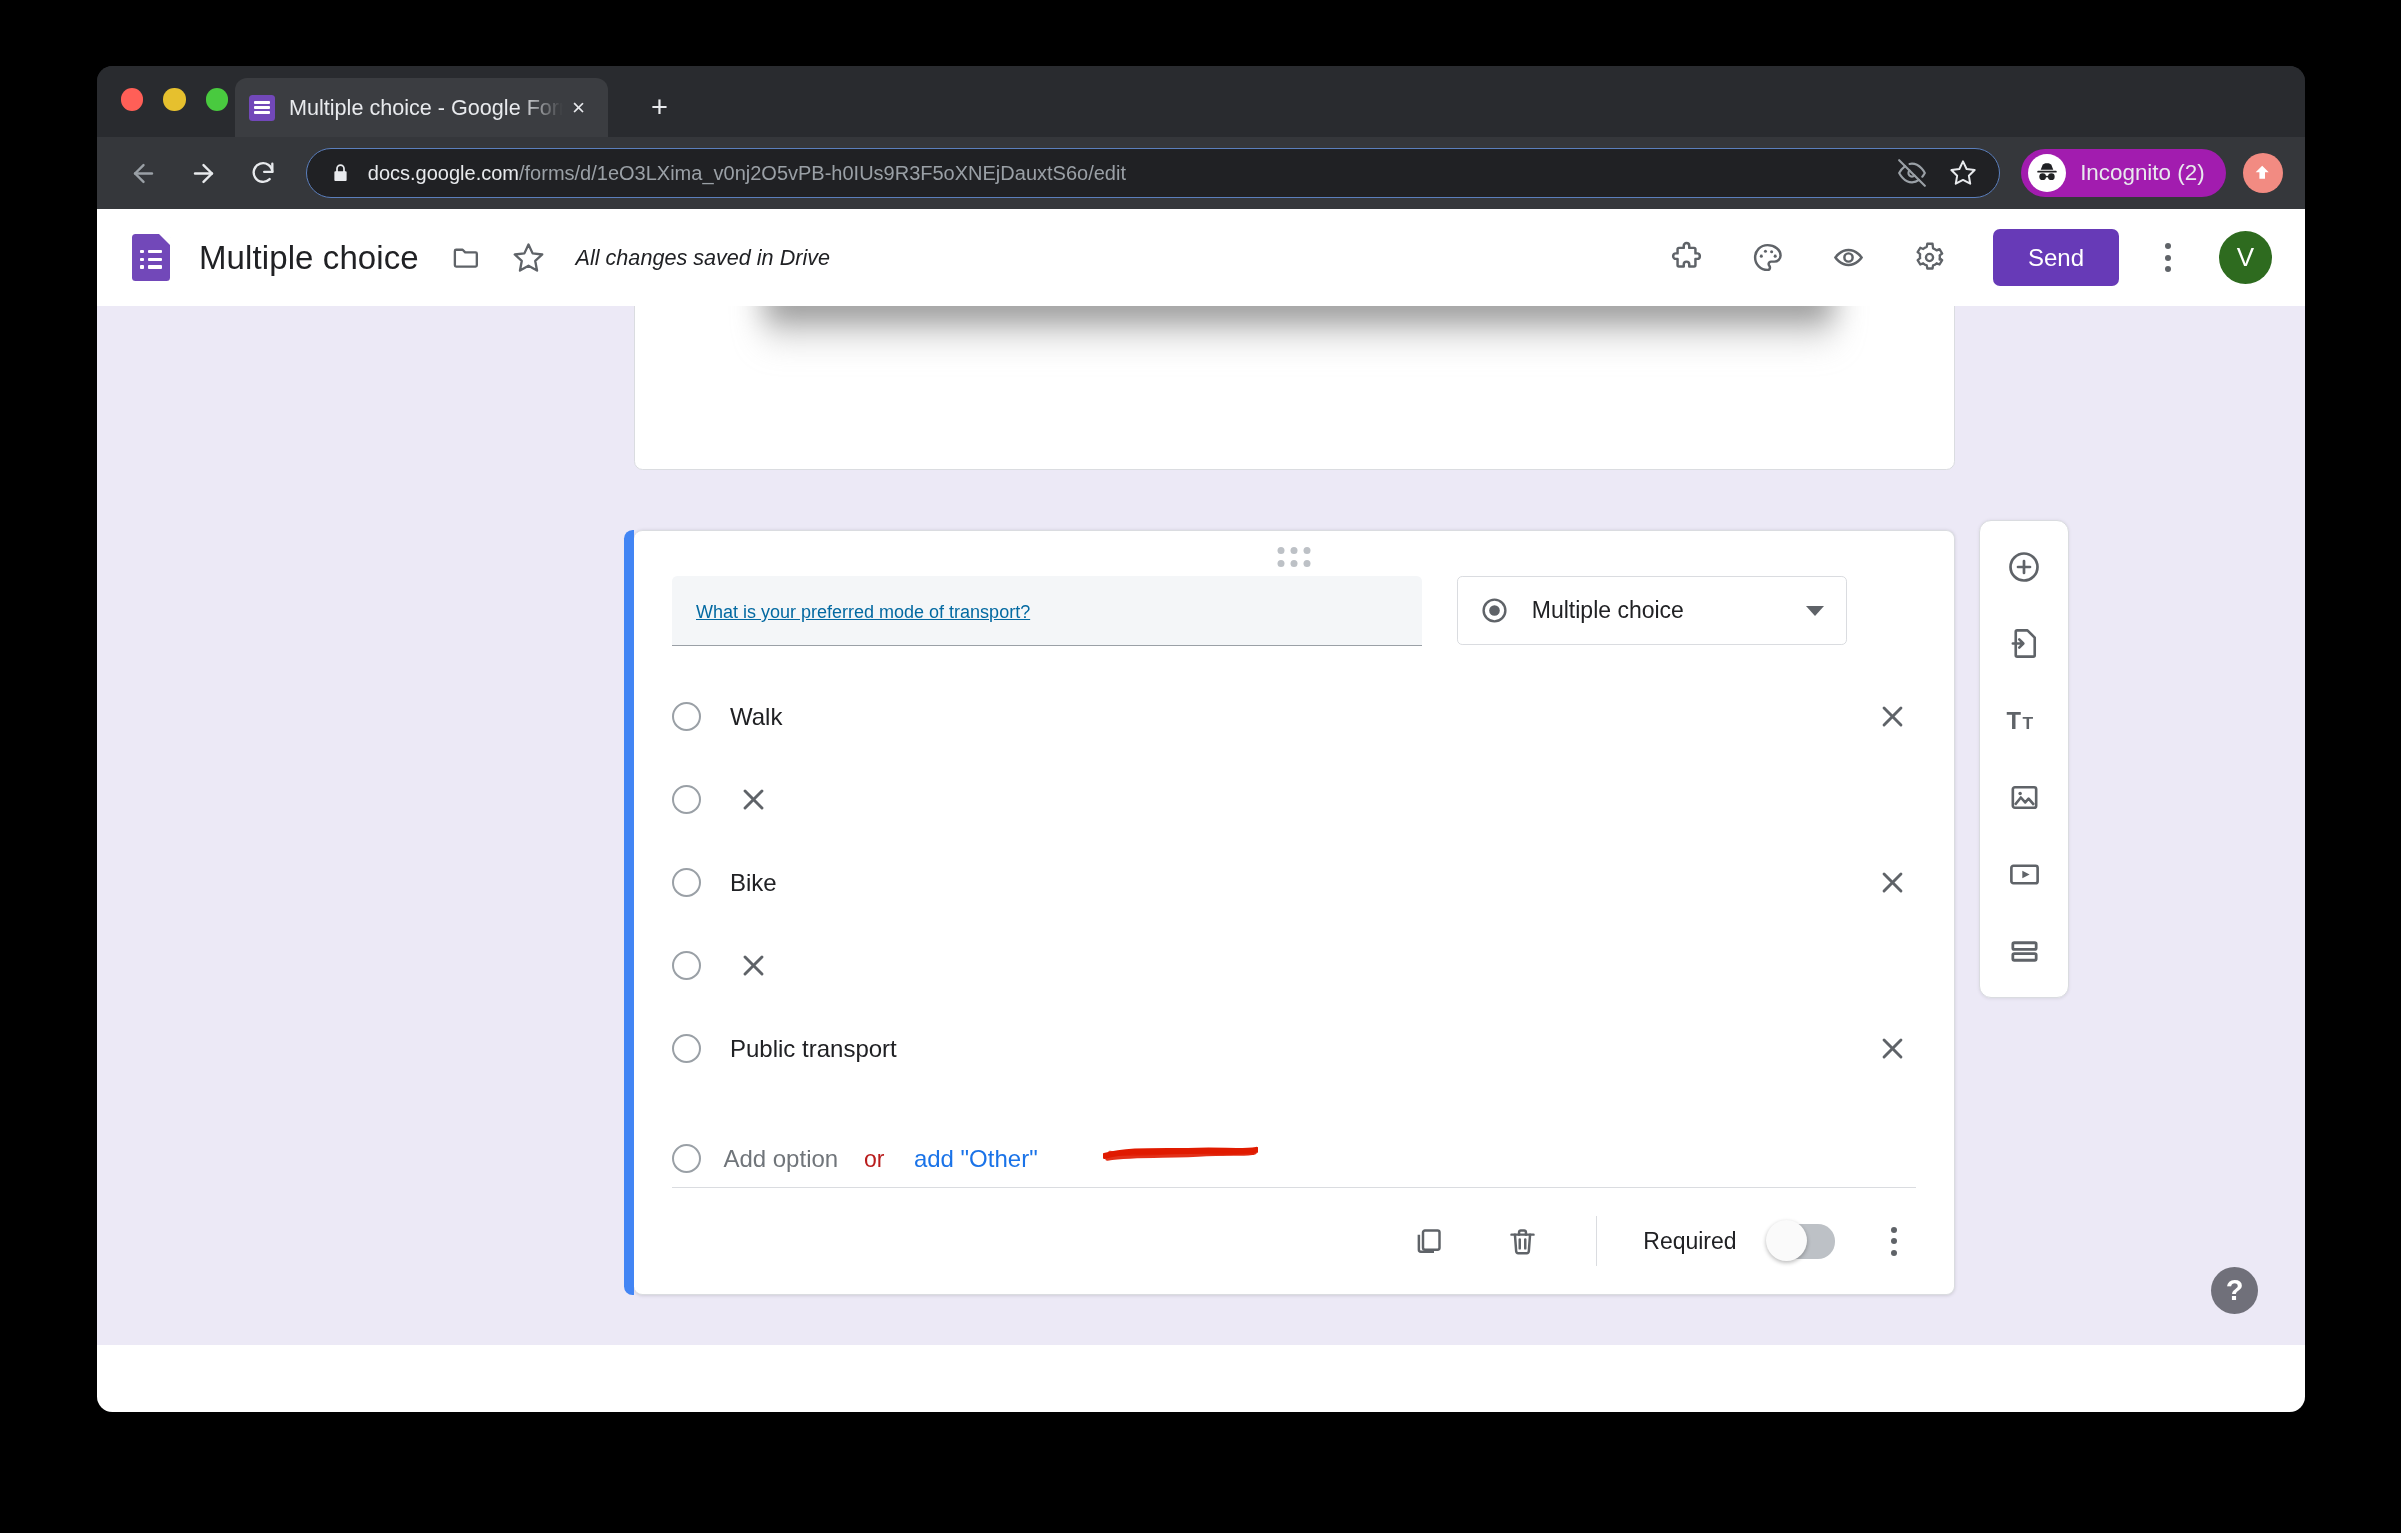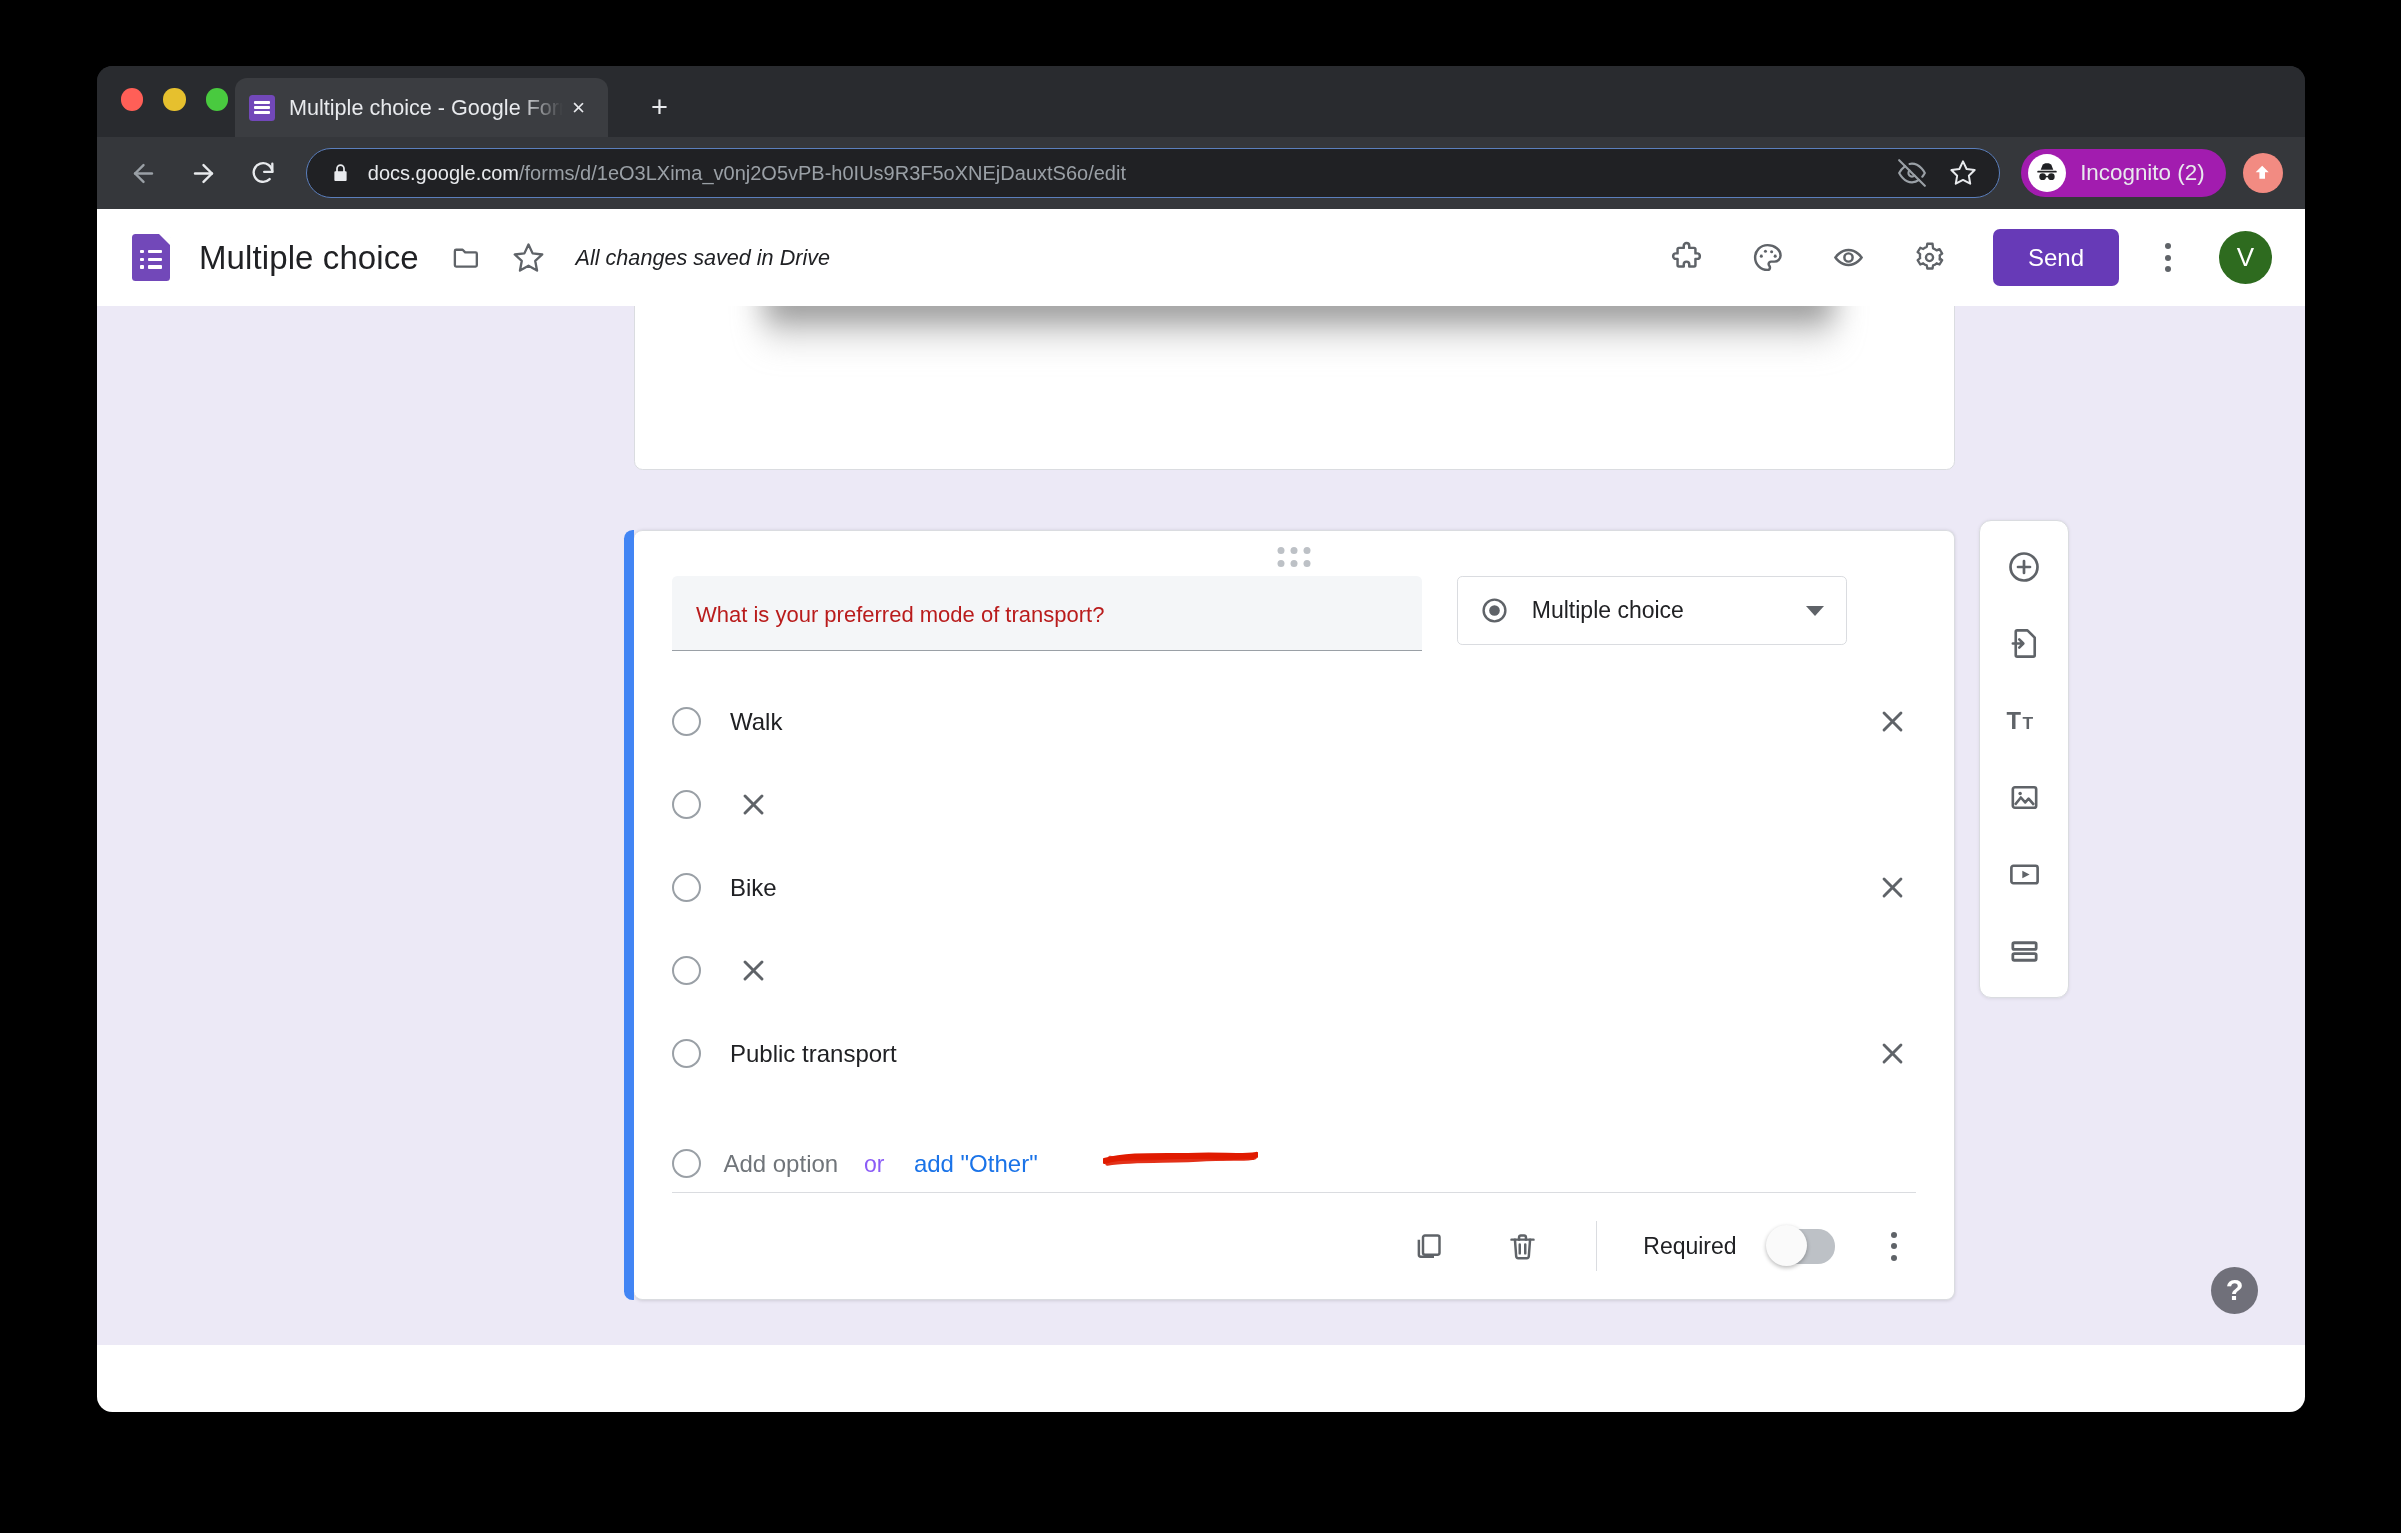--- a/index.html
+++ b/index.html
@@ -276,21 +276,21 @@
   }
   .drag-handle i { width: 7px; height: 7px; border-radius: 50%; background: #bdc1c6; display: block; }
 
   .q-top { display: flex; align-items: flex-start; padding: 45px 38px 0 38px; gap: 35px; }
   .q-title-wrap { flex: 1 1 auto; min-width: 0; max-width: 750px; }
   .q-title-field {
     background: #f4f6f8;
     border-radius: 5.2px 5.2px 0 0;
     border-bottom: 0.9px solid #9aa0a6;
     padding: 26px 24px 22.4px 24px;
-    font-size: 22px; color: #b91c1c;
+    font-size: 18px; color: #0369a1; text-decoration: underline;
   }
   .q-type {
     flex: 0 0 auto;
     width: 390px; height: 69px;
     border: 0.9px solid #dadce0; border-radius: 5.2px;
     display: flex; align-items: center;
     padding: 0 22.4px;
     gap: 22.4px;
     background: #fff;
   }
@@ -311,21 +311,21 @@
   }
   .option-label { flex: 1 1 auto; font-size: 24px; color: #202124; }
   .option-remove {
     flex: 0 0 auto; width: 47px; height: 47px;
     display: flex; align-items: center; justify-content: center;
     color: #5f6368;
   }
 
   .add-row { display: flex; align-items: flex-end; height: 83px; gap: 22.4px; position: relative; }
   .add-option-text { font-size: 24px; color: #70757a; }
-  .add-or { font-size: 23px; color: #8b5cf6; margin-left: 3.5px; }
+  .add-or { font-size: 23px; color: #b91c1c; margin-left: 3.5px; }
   .add-other-link { font-size: 24px; color: #1a73e8; margin-left: 7px; position: relative; }
   .scribble { position: absolute; left: 431px; top: 53px; width: 155px; height: 22.4px; pointer-events: none; }
 
   .q-footer {
     margin: 14px 38px 0 38px;
     border-top: 0.9px solid #dadce0;
     height: 107px;
     display: flex; align-items: center; justify-content: flex-end;
     gap: 10px;
   }

